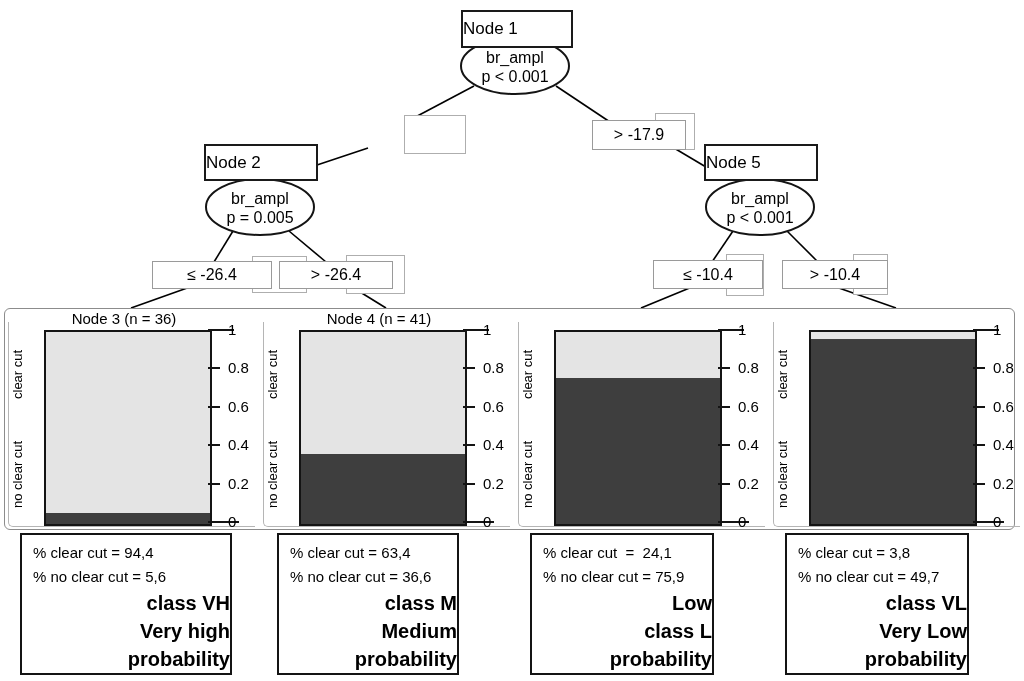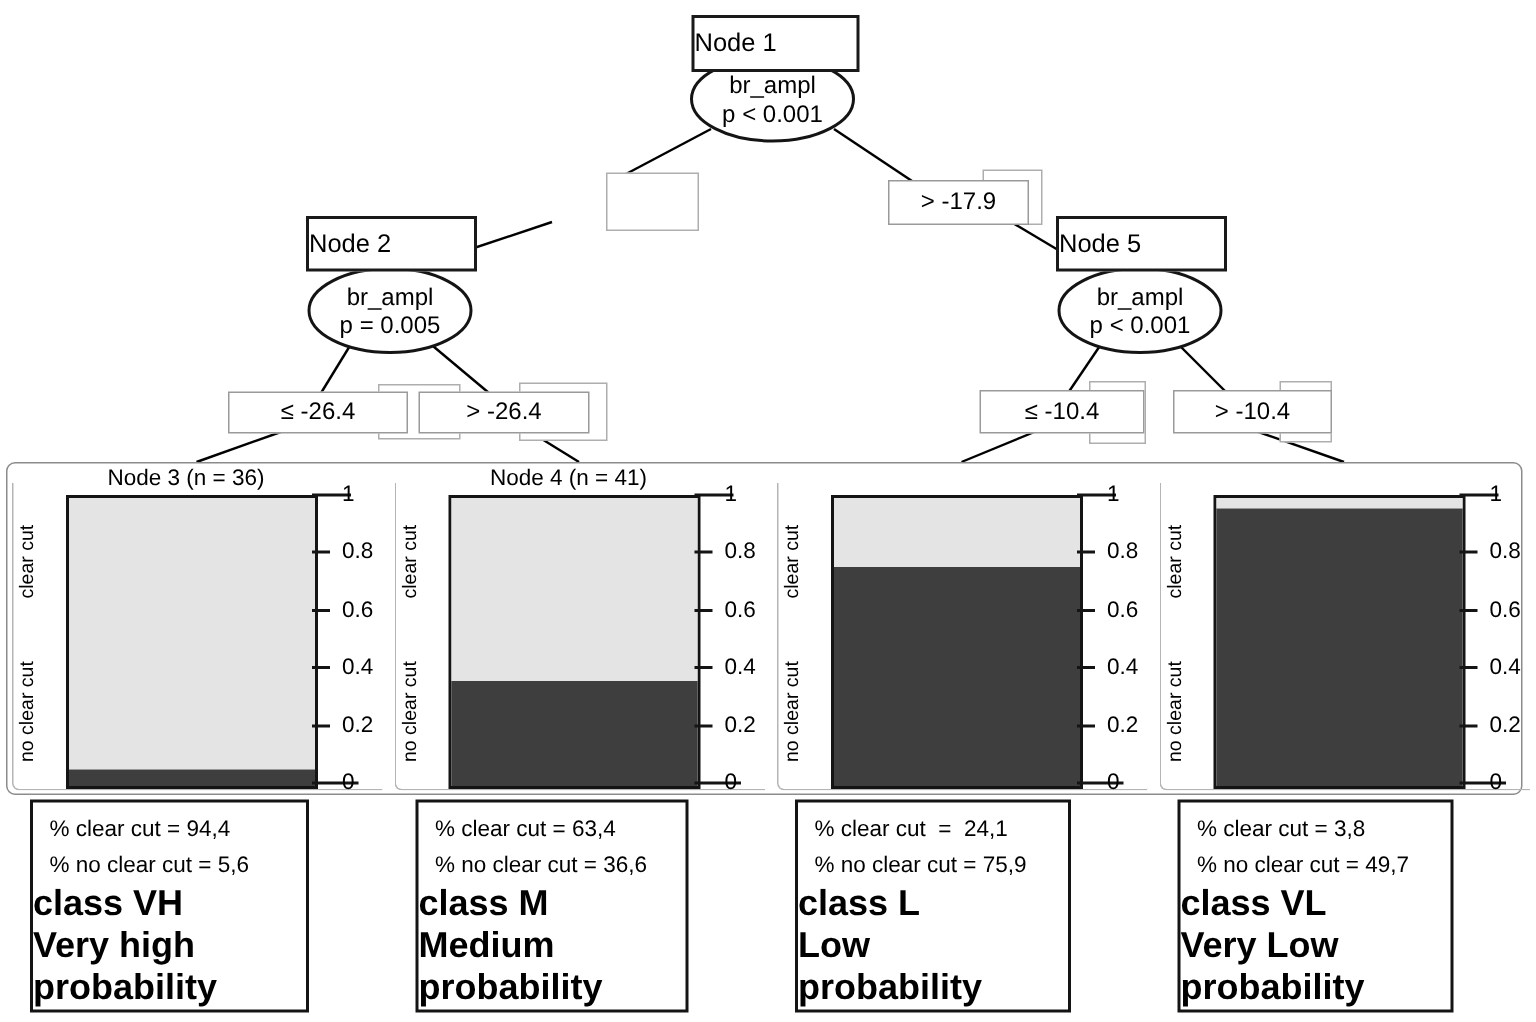--- a/index.html
+++ b/index.html
@@ -26,21 +26,21 @@
   .bar{position:absolute;left:40px;top:22px;width:164px;height:192px;border:2px solid #141414;
        display:flex;flex-direction:column;}
   .seg-light{width:100%;}
   .seg-dark{width:100%;flex:1;}
   .axis-ticks{position:absolute;left:0;top:0;width:100%;height:100%;pointer-events:none;}
   .tick{position:absolute;height:2px;background:#141414;}
   .tick-label{position:absolute;left:224px;font-size:15px;width:36px;}
   .desc-box{position:absolute;top:533px;height:142px;background:#fff;border:2px solid #141414;
             z-index:2;box-sizing:border-box;padding-top:6px;}
   .desc-pct{font-size:15px;line-height:24px;padding-left:11px;white-space:pre;}
-  .desc-class{font-size:24px;font-weight:bold;text-align:left;line-height:28px;}
+  .desc-class{font-size:20px;font-weight:bold;text-align:right;line-height:28px;}
 </style>
 </head>
 <body>
 
 <div class="stage">
 
   <svg class="wires" width="1024" height="681">
     <g stroke="#000" stroke-width="1.6">
       <line x1="474" y1="86" x2="406" y2="122"></line>
       <line x1="368" y1="148" x2="311" y2="167"></line>
@@ -191,39 +191,39 @@
         <div class="tick-label" style="top: 89.8px;">0.6</div>
         <div class="tick" style="left: 204px; top: 136.2px; width: 12px;"></div>
         <div class="tick-label" style="top: 128.2px;">0.4</div>
         <div class="tick" style="left: 204px; top: 174.6px; width: 12px;"></div>
         <div class="tick-label" style="top: 166.6px;">0.2</div>
         <div class="tick" style="left: 204px; top: 213px; width: 31px;"></div>
         <div class="tick-label" style="top: 205px;">0</div>
       </div>
   </div>
 
-  <div class="desc-box" style="left:20px;width:186px">
+  <div class="desc-box" style="left:20px;width:212px">
     <div class="desc-pct">% clear cut = 94,4</div>
     <div class="desc-pct">% no clear cut = 5,6</div>
     <div class="desc-class">class VH</div>
     <div class="desc-class">Very high</div>
     <div class="desc-class">probability</div>
   </div>
   <div class="desc-box" style="left:277px;width:182px">
     <div class="desc-pct">% clear cut = 63,4</div>
     <div class="desc-pct">% no clear cut = 36,6</div>
     <div class="desc-class">class M</div>
     <div class="desc-class">Medium</div>
     <div class="desc-class">probability</div>
   </div>
   <div class="desc-box" style="left:530px;width:184px">
     <div class="desc-pct">% clear cut  =  24,1</div>
     <div class="desc-pct">% no clear cut = 75,9</div>
+    <div class="desc-class">Low</div>
     <div class="desc-class">class L</div>
-    <div class="desc-class">Low</div>
     <div class="desc-class">probability</div>
   </div>
   <div class="desc-box" style="left:785px;width:184px">
     <div class="desc-pct">% clear cut = 3,8</div>
     <div class="desc-pct">% no clear cut = 49,7</div>
     <div class="desc-class">class VL</div>
     <div class="desc-class">Very Low</div>
     <div class="desc-class">probability</div>
   </div>
 

